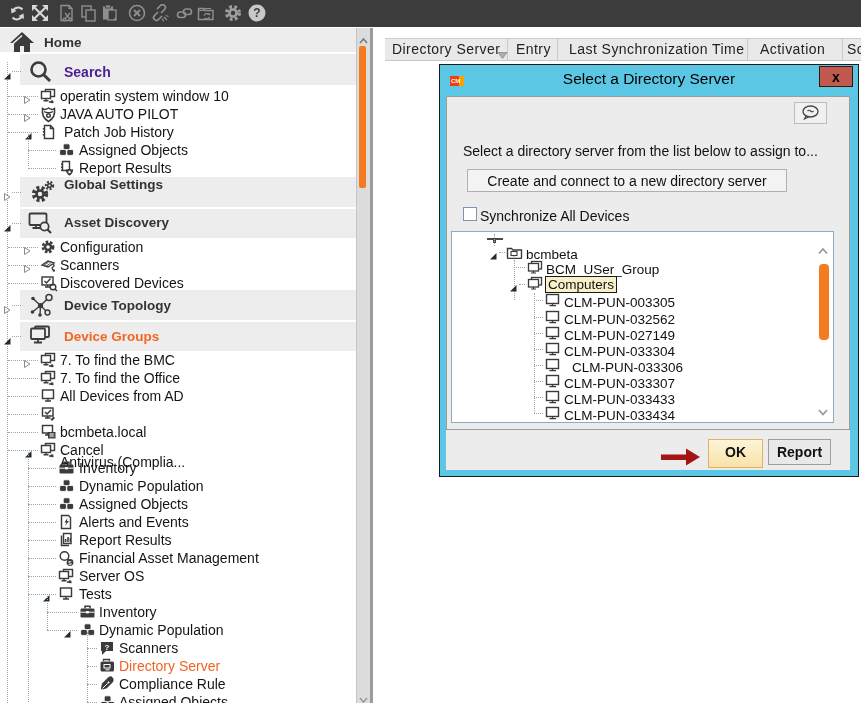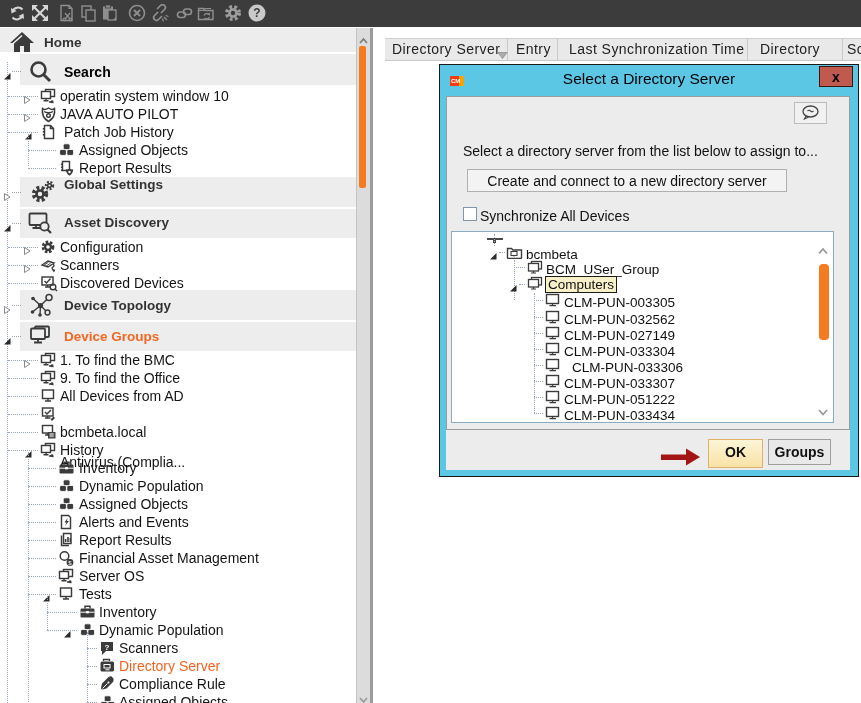--- a/index.html
+++ b/index.html
@@ -75,21 +75,21 @@
     </svg></div>
 <div style="position:absolute;left:44px;top:33px;width:120px;height:16px;"><span style="font:bold 13.5px 'Liberation Sans';color:#333">Home</span></div>
 <div style="position:absolute;left:3px;top:67px;width:9px;height:9px;"><svg width="9" height="9" viewBox="0 0 9 9">
       <polygon points="7.5,1 7.5,7.5 1,7.5" fill="#2a2a2a"></polygon>
     </svg></div>
 <div style="position:absolute;left:12px;top:71px;width:9px;height:1px;border-top:1px dotted #93a9bb"></div>
 <div style="position:absolute;left:28px;top:60px;width:26px;height:26px;"><svg width="26" height="26" viewBox="0 0 26 26">
       <circle cx="10.5" cy="9.5" r="7" fill="none" stroke="#3b3b3b" stroke-width="2.6"></circle>
       <path d="M15.5 14.5 l6.5 6.5" stroke="#3b3b3b" stroke-width="3" fill="none"></path>
     </svg></div>
-<div style="position:absolute;left:64px;top:63px;width:120px;height:17px;"><span style="font:bold 14px 'Liberation Sans';color:#000000">Search</span></div>
+<div style="position:absolute;left:64px;top:63px;width:120px;height:17px;"><span style="font:bold 14px 'Liberation Sans';color:#4c1d95">Search</span></div>
 <div style="position:absolute;left:3px;top:188px;width:9px;height:10px;"><svg width="9" height="10" viewBox="0 0 9 10">
       <polygon points="1.5,1.5 7,5 1.5,8.5" fill="#fff" stroke="#8a8a8a" stroke-width="1"></polygon>
     </svg></div>
 <div style="position:absolute;left:12px;top:192px;width:9px;height:1px;border-top:1px dotted #93a9bb"></div>
 <div style="position:absolute;left:29px;top:180px;width:28px;height:24px;"><svg width="28" height="24" viewBox="0 0 28 24">
       <circle cx="11" cy="14" r="6.2" fill="none" stroke="#3b3b3b" stroke-width="4" stroke-dasharray="2.8 2.2"></circle>
       <circle cx="11" cy="14" r="4.8" fill="#3b3b3b"></circle>
       <circle cx="11" cy="14" r="2.2" fill="#efefef"></circle>
       <circle cx="20.5" cy="5.5" r="3.4" fill="none" stroke="#3b3b3b" stroke-width="2.6" stroke-dasharray="1.8 1.5"></circle>
       <circle cx="20.5" cy="5.5" r="2.6" fill="#3b3b3b"></circle>
@@ -214,29 +214,29 @@
 <div style="position:absolute;left:8px;top:360px;width:30px;height:1px;border-top:1px dotted #93a9bb"></div>
 <div style="position:absolute;left:23px;top:355px;width:9px;height:10px;"><svg width="9" height="10" viewBox="0 0 9 10">
       <polygon points="1.5,1.5 7,5 1.5,8.5" fill="#fff" stroke="#8a8a8a" stroke-width="1"></polygon>
     </svg></div>
 <div style="position:absolute;left:40px;top:352px;width:18px;height:17px;"><svg width="17" height="16" viewBox="0 0 17 16">
       <rect x="5.5" y="1.5" width="9" height="7" stroke="#3b3b3b" fill="none" stroke-width="1.45"></rect>
       <rect x="1.5" y="3.5" width="9" height="7" fill="#fff" stroke="#3b3b3b" stroke-width="1.45"></rect>
       <path d="M6 10.5 L6 12 M3.5 12.7 L8.5 12.7" stroke="#3b3b3b" fill="none" stroke-width="1.45"></path>
       <path d="M9 14 q2 0.5 3.5-1.5 M12.5 12.5 l0.3 2 l-2-0.3" stroke="#3b3b3b" fill="none" stroke-width="1.45"></path>
     </svg></div>
-<div style="position:absolute;left:60px;top:351px;width:250px;height:16px;"><span style="font:14px 'Liberation Sans';color:#141414">1. To find the BMC</span></div>
+<div style="position:absolute;left:60px;top:351px;width:250px;height:16px;"><span style="font:14px 'Liberation Sans';color:#141414">7. To find the BMC</span></div>
 <div style="position:absolute;left:8px;top:378px;width:30px;height:1px;border-top:1px dotted #93a9bb"></div>
 <div style="position:absolute;left:40px;top:370px;width:18px;height:17px;"><svg width="17" height="16" viewBox="0 0 17 16">
       <rect x="5.5" y="1.5" width="9" height="7" stroke="#3b3b3b" fill="none" stroke-width="1.45"></rect>
       <rect x="1.5" y="3.5" width="9" height="7" fill="#fff" stroke="#3b3b3b" stroke-width="1.45"></rect>
       <path d="M6 10.5 L6 12 M3.5 12.7 L8.5 12.7" stroke="#3b3b3b" fill="none" stroke-width="1.45"></path>
       <path d="M9 14 q2 0.5 3.5-1.5 M12.5 12.5 l0.3 2 l-2-0.3" stroke="#3b3b3b" fill="none" stroke-width="1.45"></path>
     </svg></div>
-<div style="position:absolute;left:60px;top:369px;width:250px;height:16px;"><span style="font:14px 'Liberation Sans';color:#141414">9. To find the Office</span></div>
+<div style="position:absolute;left:60px;top:369px;width:250px;height:16px;"><span style="font:14px 'Liberation Sans';color:#141414">7. To find the Office</span></div>
 <div style="position:absolute;left:8px;top:396px;width:30px;height:1px;border-top:1px dotted #93a9bb"></div>
 <div style="position:absolute;left:40px;top:388px;width:18px;height:17px;"><svg width="17" height="16" viewBox="0 0 17 16">
       <rect x="2.5" y="2" width="11" height="8.5" stroke="#3b3b3b" fill="none" stroke-width="1.45"></rect>
       <path d="M8 10.5 L8 12.5 M5 13 L11 13" stroke="#3b3b3b" fill="none" stroke-width="1.45"></path>
     </svg></div>
 <div style="position:absolute;left:60px;top:387px;width:250px;height:16px;"><span style="font:14px 'Liberation Sans';color:#141414">All Devices from AD</span></div>
 <div style="position:absolute;left:8px;top:414px;width:30px;height:1px;border-top:1px dotted #93a9bb"></div>
 <div style="position:absolute;left:40px;top:406px;width:18px;height:17px;"><svg width="17" height="16" viewBox="0 0 17 16">
       <rect x="2.5" y="2" width="10.5" height="8" stroke="#3b3b3b" fill="none" stroke-width="1.45"></rect>
       <path d="M5 6 l2 2 l4 -4" stroke="#3b3b3b" fill="none" stroke-width="1.5"></path>
@@ -255,21 +255,21 @@
 <div style="position:absolute;left:8px;top:450px;width:30px;height:1px;border-top:1px dotted #93a9bb"></div>
 <div style="position:absolute;left:24px;top:445px;width:9px;height:9px;"><svg width="9" height="9" viewBox="0 0 9 9">
       <polygon points="7.5,1 7.5,7.5 1,7.5" fill="#2a2a2a"></polygon>
     </svg></div>
 <div style="position:absolute;left:40px;top:442px;width:18px;height:17px;"><svg width="17" height="16" viewBox="0 0 17 16">
       <rect x="5.5" y="1.5" width="9" height="7" stroke="#3b3b3b" fill="none" stroke-width="1.45"></rect>
       <rect x="1.5" y="3.5" width="9" height="7" fill="#fff" stroke="#3b3b3b" stroke-width="1.45"></rect>
       <path d="M6 10.5 L6 12 M3.5 12.7 L8.5 12.7" stroke="#3b3b3b" fill="none" stroke-width="1.45"></path>
       <path d="M9 14 q2 0.5 3.5-1.5 M12.5 12.5 l0.3 2 l-2-0.3" stroke="#3b3b3b" fill="none" stroke-width="1.45"></path>
     </svg></div>
-<div style="position:absolute;left:60px;top:441px;width:250px;height:16px;"><span style="font:14px 'Liberation Sans';color:#141414">History</span></div>
+<div style="position:absolute;left:60px;top:441px;width:250px;height:16px;"><span style="font:14px 'Liberation Sans';color:#141414">Cancel</span></div>
 <div style="position:absolute;left:28px;top:468px;width:28px;height:1px;border-top:1px dotted #93a9bb"></div>
 <div style="position:absolute;left:58px;top:460px;width:18px;height:17px;"><svg width="17" height="15" viewBox="0 0 17 15">
       <path d="M6 4.5 v-2.2 h5 v2.2" stroke="#3b3b3b" fill="none" stroke-width="1.5"></path>
       <rect x="1.5" y="4.5" width="14" height="9" rx="1.2" fill="#3b3b3b"></rect>
       <path d="M1.5 8.2 h14" stroke="#fff" stroke-width="1"></path>
       <rect x="7.2" y="7" width="2.6" height="2.4" fill="#fff"></rect>
     </svg></div>
 <div style="position:absolute;left:79px;top:459px;width:250px;height:16px;"><span style="font:14px 'Liberation Sans';color:#141414">Inventory</span></div>
 <div style="position:absolute;left:28px;top:486px;width:28px;height:1px;border-top:1px dotted #93a9bb"></div>
 <div style="position:absolute;left:58px;top:478px;width:18px;height:17px;"><svg width="17" height="16" viewBox="0 0 17 16">
@@ -389,21 +389,21 @@
 <div style="position:absolute;left:507px;top:38px;width:1px;height:23px;background:#c9c9c9"></div>
 <div style="position:absolute;left:557px;top:38px;width:1px;height:23px;background:#c9c9c9"></div>
 <div style="position:absolute;left:747px;top:38px;width:1px;height:23px;background:#c9c9c9"></div>
 <div style="position:absolute;left:842px;top:38px;width:1px;height:23px;background:#c9c9c9"></div>
 <div style="position:absolute;left:392px;top:40px;width:200px;height:16px;"><span style="font:14px 'Liberation Sans';color:#222;letter-spacing:0.45px">Directory Server</span></div>
 <div style="position:absolute;left:497px;top:46px;width:11px;height:9px;"><svg width="11" height="9" viewBox="0 0 11 9">
       <polygon points="1,1.5 10,1.5 5.5,7.5" fill="#adadad" stroke="#8a8a8a" stroke-width="0.8"></polygon>
     </svg></div>
 <div style="position:absolute;left:516px;top:40px;width:200px;height:16px;"><span style="font:14px 'Liberation Sans';color:#222;letter-spacing:0.45px">Entry</span></div>
 <div style="position:absolute;left:569px;top:40px;width:200px;height:16px;"><span style="font:14px 'Liberation Sans';color:#222;letter-spacing:0.45px">Last Synchronization Time</span></div>
-<div style="position:absolute;left:760px;top:40px;width:200px;height:16px;"><span style="font:14px 'Liberation Sans';color:#222;letter-spacing:0.45px">Directory</span></div>
+<div style="position:absolute;left:760px;top:40px;width:200px;height:16px;"><span style="font:14px 'Liberation Sans';color:#222;letter-spacing:0.45px">Activation</span></div>
 <div style="position:absolute;left:847px;top:40px;width:200px;height:16px;"><span style="font:14px 'Liberation Sans';color:#222;letter-spacing:0.45px">Sch</span></div>
 <div style="position:absolute;left:439px;top:64px;width:420px;height:413px;background:#5cc7e5;border:1px solid #1a1a1a"></div>
 <div style="position:absolute;left:450px;top:76px;width:14px;height:10px;">
     <div style="width:9px;height:10px;background:#f23d12;float:left"></div>
     <div style="width:5px;height:10px;background:#f7a300;float:left"></div>
     <span style="position:absolute;left:1px;top:2px;font:bold 6px 'Liberation Sans';color:#fff">CM</span>
   </div>
 <div style="position:absolute;left:439px;top:70px;width:420px;height:18px;">
     <div style="text-align:center;font:15.5px 'Liberation Sans';color:#000">Select a Directory Server</div>
   </div>
@@ -494,35 +494,35 @@
 <div style="position:absolute;left:545px;top:374px;width:16px;height:15px;"><svg width="16" height="15" viewBox="0 0 16 15">
       <rect x="1.5" y="1.5" width="12" height="9" fill="#fff" stroke="#3b3b3b" stroke-width="1.4"></rect>
       <path d="M7.5 10.5 v1.5 M4.5 12.7 h6.5" stroke="#3b3b3b" stroke-width="1.3" fill="none"></path>
     </svg></div>
 <div style="position:absolute;left:564px;top:374px;width:140px;height:15px;"><span style="font:13.5px 'Liberation Sans';color:#111">CLM-PUN-033307</span></div>
 <div style="position:absolute;left:534px;top:397px;width:9px;height:1px;border-top:1px dotted #93a9bb"></div>
 <div style="position:absolute;left:545px;top:390px;width:16px;height:15px;"><svg width="16" height="15" viewBox="0 0 16 15">
       <rect x="1.5" y="1.5" width="12" height="9" fill="#fff" stroke="#3b3b3b" stroke-width="1.4"></rect>
       <path d="M7.5 10.5 v1.5 M4.5 12.7 h6.5" stroke="#3b3b3b" stroke-width="1.3" fill="none"></path>
     </svg></div>
-<div style="position:absolute;left:564px;top:390px;width:140px;height:15px;"><span style="font:13.5px 'Liberation Sans';color:#111">CLM-PUN-051222</span></div>
+<div style="position:absolute;left:564px;top:390px;width:140px;height:15px;"><span style="font:13.5px 'Liberation Sans';color:#111">CLM-PUN-033433</span></div>
 <div style="position:absolute;left:534px;top:413px;width:9px;height:1px;border-top:1px dotted #93a9bb"></div>
 <div style="position:absolute;left:545px;top:406px;width:16px;height:15px;"><svg width="16" height="15" viewBox="0 0 16 15">
       <rect x="1.5" y="1.5" width="12" height="9" fill="#fff" stroke="#3b3b3b" stroke-width="1.4"></rect>
       <path d="M7.5 10.5 v1.5 M4.5 12.7 h6.5" stroke="#3b3b3b" stroke-width="1.3" fill="none"></path>
     </svg></div>
 <div style="position:absolute;left:564px;top:406px;width:140px;height:15px;"><span style="font:13.5px 'Liberation Sans';color:#111">CLM-PUN-033434</span></div>
 <div style="position:absolute;left:816px;top:244px;width:14px;height:13px;"><svg width="14" height="13" viewBox="0 0 14 13">
       <path d="M3 8.5 l4-4.5 l4 4.5" stroke="#999" stroke-width="1.8" fill="none"></path>
     </svg></div>
 <div style="position:absolute;left:819px;top:264px;width:10px;height:76px;background:#f47b20;border-radius:4px"></div>
 <div style="position:absolute;left:816px;top:405px;width:14px;height:13px;"><svg width="14" height="13" viewBox="0 0 14 13">
       <path d="M3 4 l4 4.5 l4-4.5" stroke="#999" stroke-width="1.8" fill="none"></path>
     </svg></div>
 <div style="position:absolute;left:708px;top:439px;width:55px;height:29px;background:linear-gradient(#fdf5d8,#f8e2a6);border:1px solid #dfb169">
     <div style="text-align:center;margin-top:4px;font:bold 14px 'Liberation Sans';color:#111">OK</div>
   </div>
 <div style="position:absolute;left:768px;top:439px;width:63px;height:26px;background:#e9e9e9;border:1px solid #9e9e9e">
-    <div style="text-align:center;margin-top:4px;font:bold 14px 'Liberation Sans';color:#111">Groups</div>
+    <div style="text-align:center;margin-top:4px;font:bold 14px 'Liberation Sans';color:#111">Report</div>
   </div>
 <div style="position:absolute;left:661px;top:446px;width:40px;height:22px;"><svg width="40" height="22" viewBox="0 0 40 22">
       <rect x="0" y="8.5" width="25" height="5.5" fill="#a31515"></rect>
       <polygon points="25,2.5 25,19.5 39,11" fill="#a31515"></polygon>
     </svg></div>
 </body></html>

